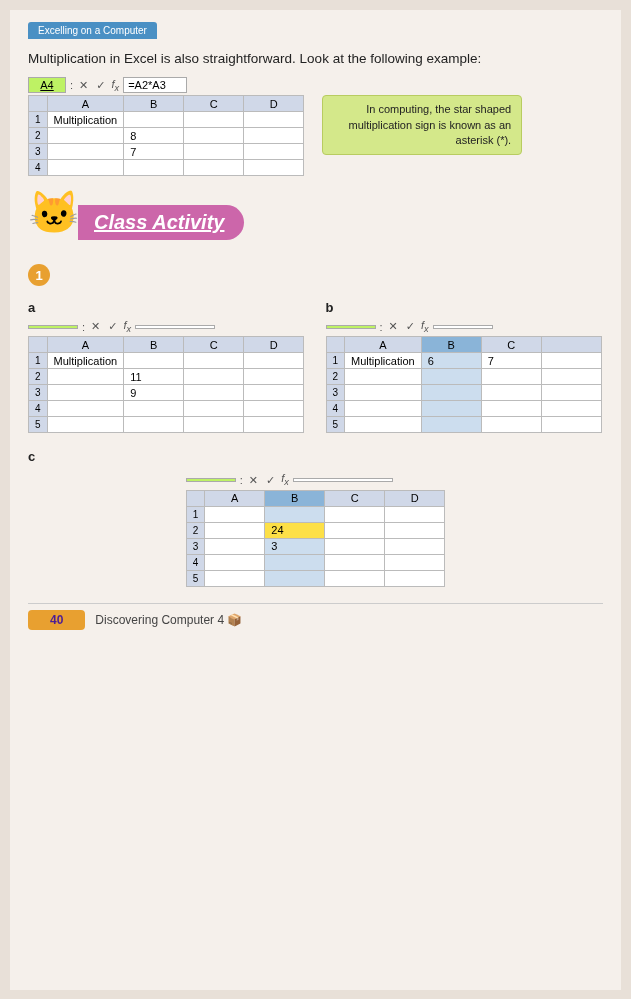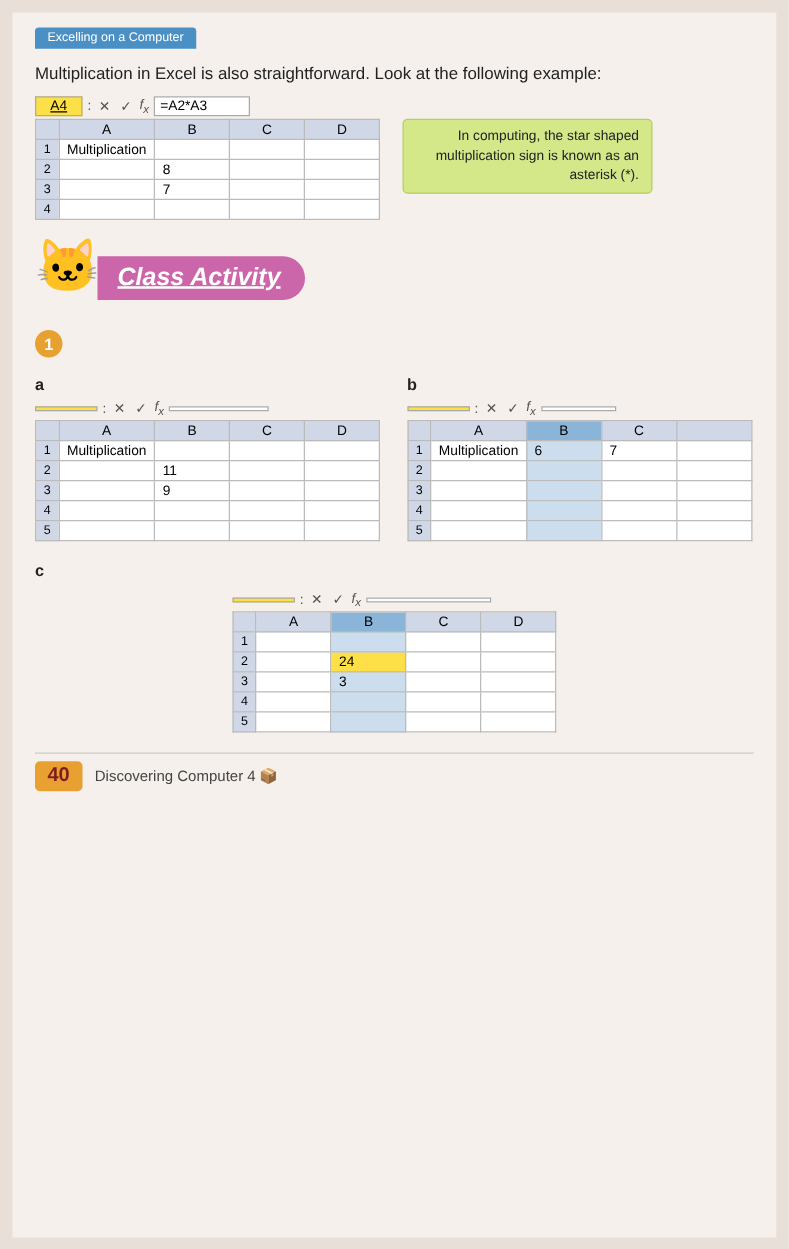--- a/index.html
+++ b/index.html
@@ -39,40 +39,40 @@
       margin-bottom: 14px;
     }
     .formula-bar {
       display: flex;
       align-items: center;
       gap: 4px;
       margin-bottom: 2px;
     }
     .name-box {
       border: 1px solid #aaa;
-      background: #fde047;
+      background: #bef264;
       font-size: 11px;
       padding: 1px 4px;
       width: 38px;
       text-align: center;
       text-decoration: underline;
     }
     .fb-sep { font-size: 11px; color: #555; }
     .fb-icon {
       font-size: 11px;
       color: #555;
       cursor: pointer;
       padding: 1px 2px;
     }
     .fb-input {
       border: 1px solid #aaa;
       background: white;
       font-size: 11px;
       padding: 1px 4px;
-      width: 77px;
+      width: 64px;
     }
     .spreadsheet-wrapper {
       display: flex;
       align-items: flex-start;
       gap: 18px;
     }
     .spreadsheet {
       border-collapse: collapse;
       font-size: 11px;
     }
@@ -193,24 +193,24 @@
     .page-footer {
       display: flex;
       align-items: center;
       gap: 10px;
       margin-top: 16px;
       border-top: 1px solid #ccc;
       padding-top: 6px;
     }
     .page-num {
       background: #e8a030;
-      color: #7f1d1d;
-      font-size: 16px;
+      color: #4c1d95;
+      font-size: 12px;
       font-weight: bold;
-      padding: 3px 10px;
+      padding: 3px 22px;
       border-radius: 4px;
     }
     .footer-text {
       font-size: 12px;
       color: #444;
     }
     
     .mascot-body {
       font-size: 42px;
       line-height: 1;

